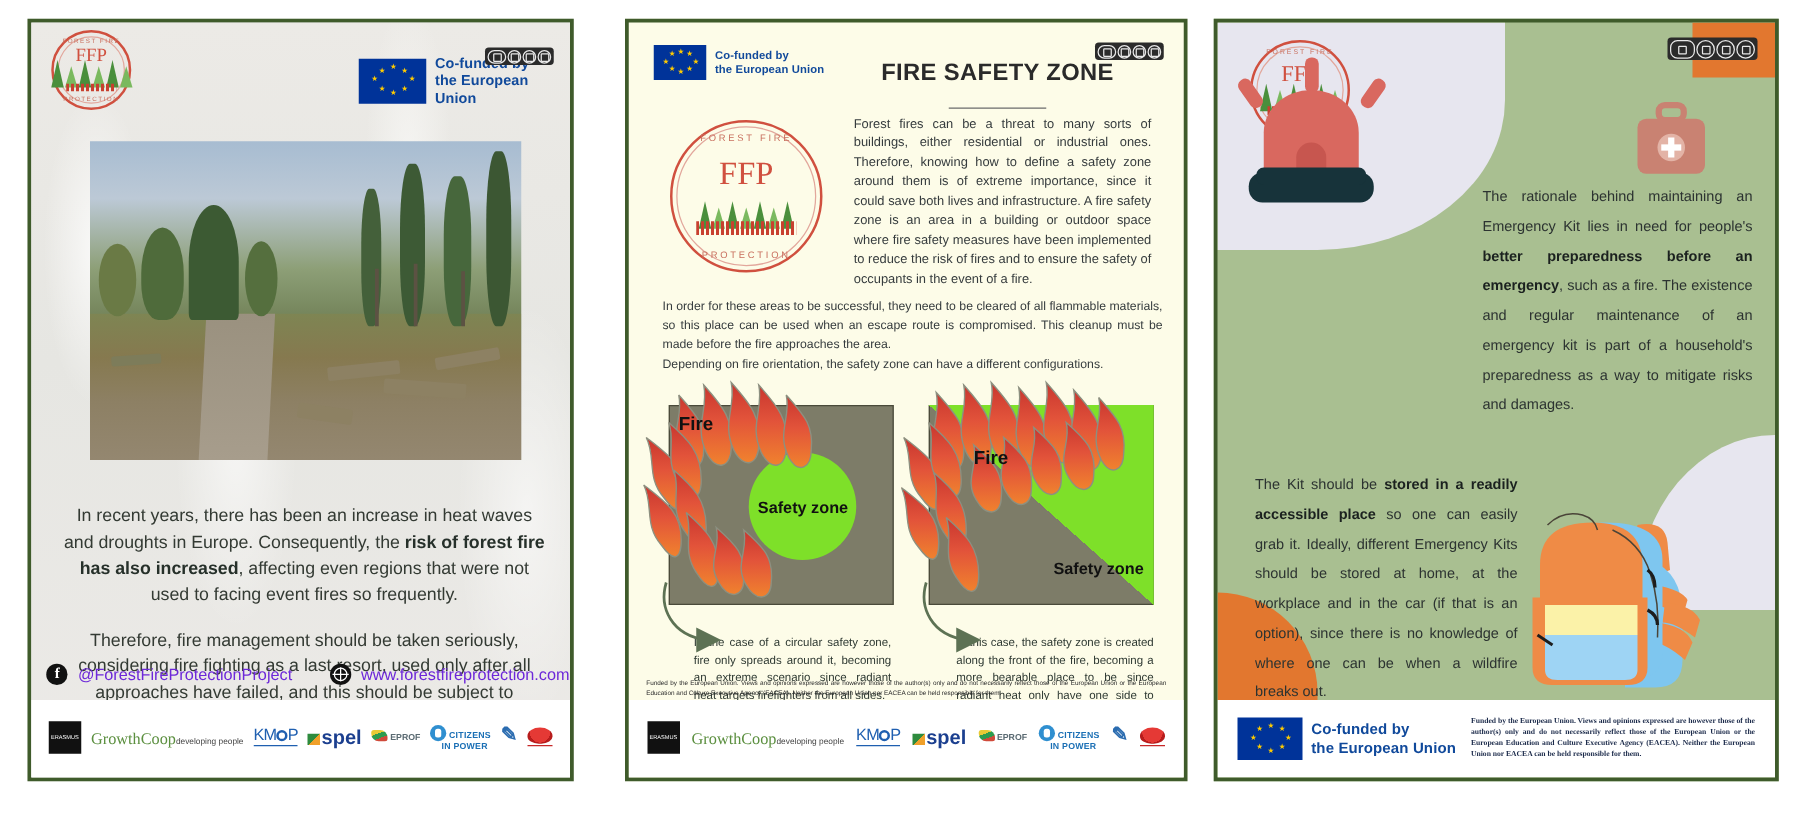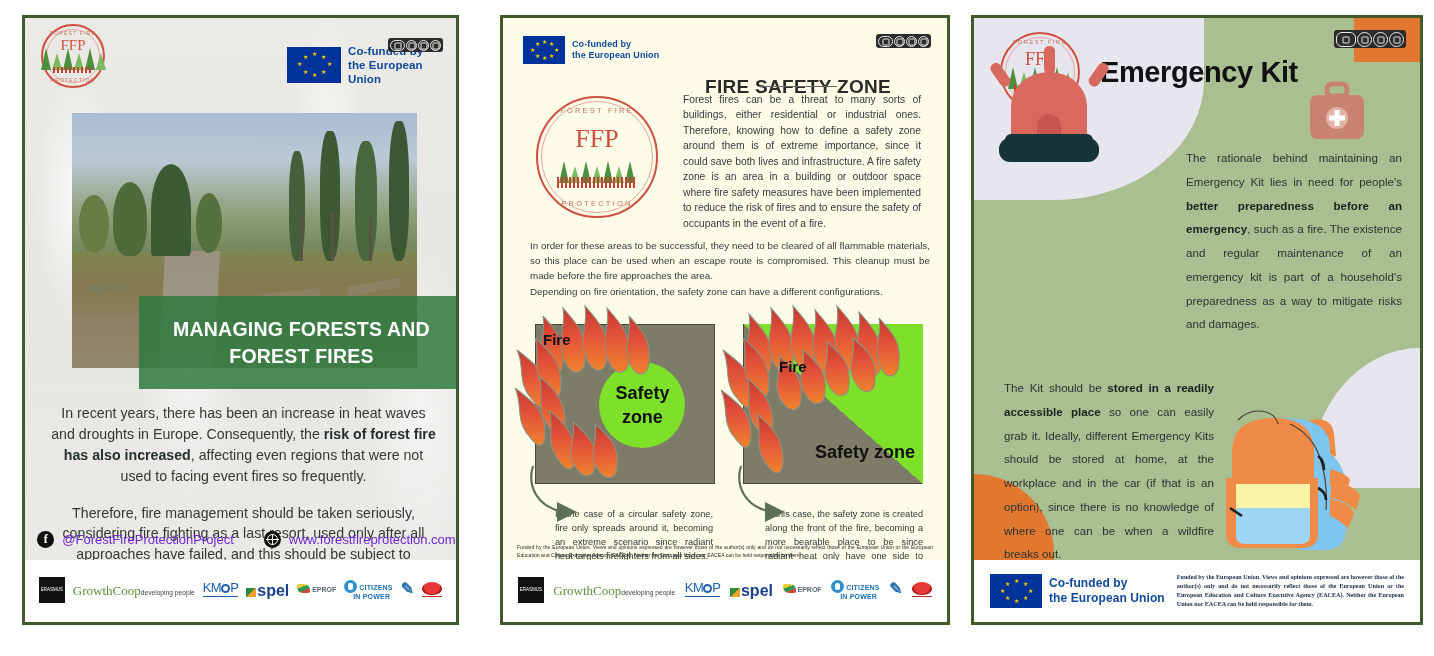--- a/index.html
+++ b/index.html
@@ -130,21 +130,21 @@
   .plogo .red small{display:block;border-top:1.5px solid #c62828;font-size:3.2px;}
 
   
   #poster2 { left: 500px; top: 15px; width: 450px; height: 610px; background:#fdfce8; }
   #p2-eu { position:absolute; left:20px; top:18px; }
   #p2-eu .eu-flag{ width:42px; height:28px; }
   #p2-eu .eu-text{ font-size:9px; }
   #p2-cc { position:absolute; right:16px; top:16px; }
   #p2-title {
     position:absolute; left:170px; top:30px; width:250px; text-align:center;
-    font-size:19px; font-weight:bold; color:#2a2a2a; letter-spacing:.3px;margin-top:28px;
+    font-size:19px; font-weight:bold; color:#2a2a2a; letter-spacing:.3px;
   }
   #p2-rule { position:absolute; left:256px; top:68px; width:78px; height:0; border-top:1.6px solid #6b6b6b; }
   .p2-logo { position:absolute; left:33px; top:78px; width:122px; height:122px; }
   #p2-intro {
     position:absolute; left:180px; top:74px; width:238px;
     font-size:10.3px; line-height:1.5; color:#353b3d; text-align:justify;
   }
   #p2-mid {
     position:absolute; left:27px; top:220px; width:400px;
     font-size:9.8px; line-height:1.55; color:#353b3d; text-align:justify;
@@ -155,21 +155,21 @@
   .fzbox .plot { position:absolute; inset:0; background:#7d7c68; border:1.6px solid #4a4a3a; }
   #fz1 .circle {
     position:absolute; left:48%; top:24%; width:86px; height:86px; border-radius:50%;
     background:#7ee029; display:flex; align-items:center; justify-content:center;
     transform:translateX(-22px);
   }
   #fz2 .tri {
     position:absolute; inset:0;
     background:linear-gradient(to bottom left, #7ee029 0 50%, transparent 50% 100%);
   }
-  .fz-label { font-weight:bold; font-size:18px; color:#111; text-align:center; line-height:1.35; }
+  .fz-label { font-weight:bold; font-size:13px; color:#111; text-align:center; line-height:1.35; }
   .fire-label { position:absolute; font-weight:bold; font-size:15px; color:#111; z-index:6; }
   #fz1 .fire-label { left:8px; top:7px; }
   #fz2 .fire-label { left:36px; top:34px; }
   .flames { position:absolute; z-index:5; pointer-events:none; }
   .sz-label { position:absolute; z-index:6; }
   #fz2 .sz-label { right:8px; bottom:20px; }
   .arrow { position:absolute; z-index:7; }
   .cap {
     position:absolute; top:490px; width:158px; font-size:9.2px; line-height:1.52;
     color:#2f3a33; text-align:justify;
@@ -309,23 +309,20 @@
       <div class="trunk" style="left:66%;bottom:42%;width:3px;height:46px"></div>
       <div class="trunk" style="left:75%;bottom:42%;width:3px;height:50px"></div>
       <div class="trunk" style="left:86%;bottom:42%;width:3px;height:44px"></div>
       <div class="log" style="left:55%;bottom:26%;width:58px;height:11px;transform:rotate(-6deg)"></div>
       <div class="log" style="left:68%;bottom:20%;width:66px;height:12px;transform:rotate(4deg)"></div>
       <div class="log" style="left:80%;bottom:30%;width:52px;height:10px;transform:rotate(-10deg)"></div>
       <div class="log" style="left:48%;bottom:12%;width:44px;height:12px;transform:rotate(8deg)"></div>
       <div class="log" style="left:5%;bottom:30%;width:40px;height:8px;transform:rotate(-4deg);background:#7d7c5a"></div>
     </div>
 
-    <div id="p1-titleband">
-      <div class="t">MANAGING FORESTS AND FOREST FIRES</div>
-    </div>
 
     <div id="p1-body">
       <p>
         <span>In recent years, there has been an increase in heat waves and droughts in Europe. Consequently, the </span><b>risk of forest fire has also increased</b><span>, affecting even regions that were not used to facing event fires so frequently.</span>
       </p>
       <p>
         <span>Therefore, fire management should be taken seriously, considering fire fighting as a last resort, used only after all approaches have failed, and this should be subject to analysis to find long-term sustainable solutions.</span>
       </p>
     </div>
 
@@ -534,21 +531,20 @@
 
     <div id="p3-cc">
       <div class="cc-badge">
           <i class="wide"></i>
           <i></i>
           <i></i>
           <i></i>
         </div>
     </div>
 
-    <div id="p3-title">Emergency Kit</div>
 
     <svg id="p3-kit" viewBox="0 0 66 64">
       <rect x="23" y="4" width="20" height="12" rx="5" fill="none" stroke="#c98272" stroke-width="5"></rect>
       <rect x="6" y="15" width="54" height="44" rx="7" fill="#c98272"></rect>
       <circle cx="33" cy="38" r="11" fill="#e3b3a6"></circle>
       <rect x="30.5" y="30" width="5" height="16" fill="#fff"></rect>
       <rect x="25" y="35.5" width="16" height="5" fill="#fff"></rect>
     </svg>
 
     <svg id="p3-siren" viewBox="0 0 150 140">

